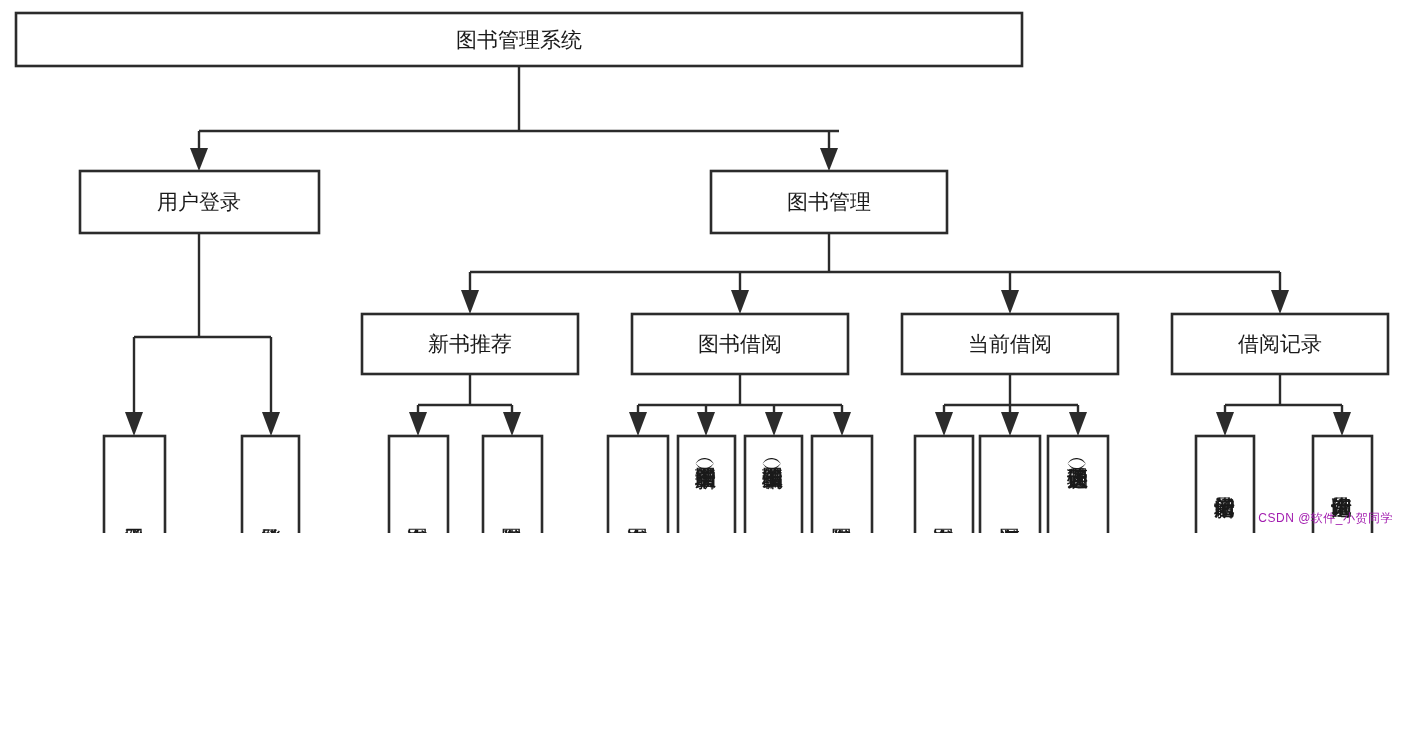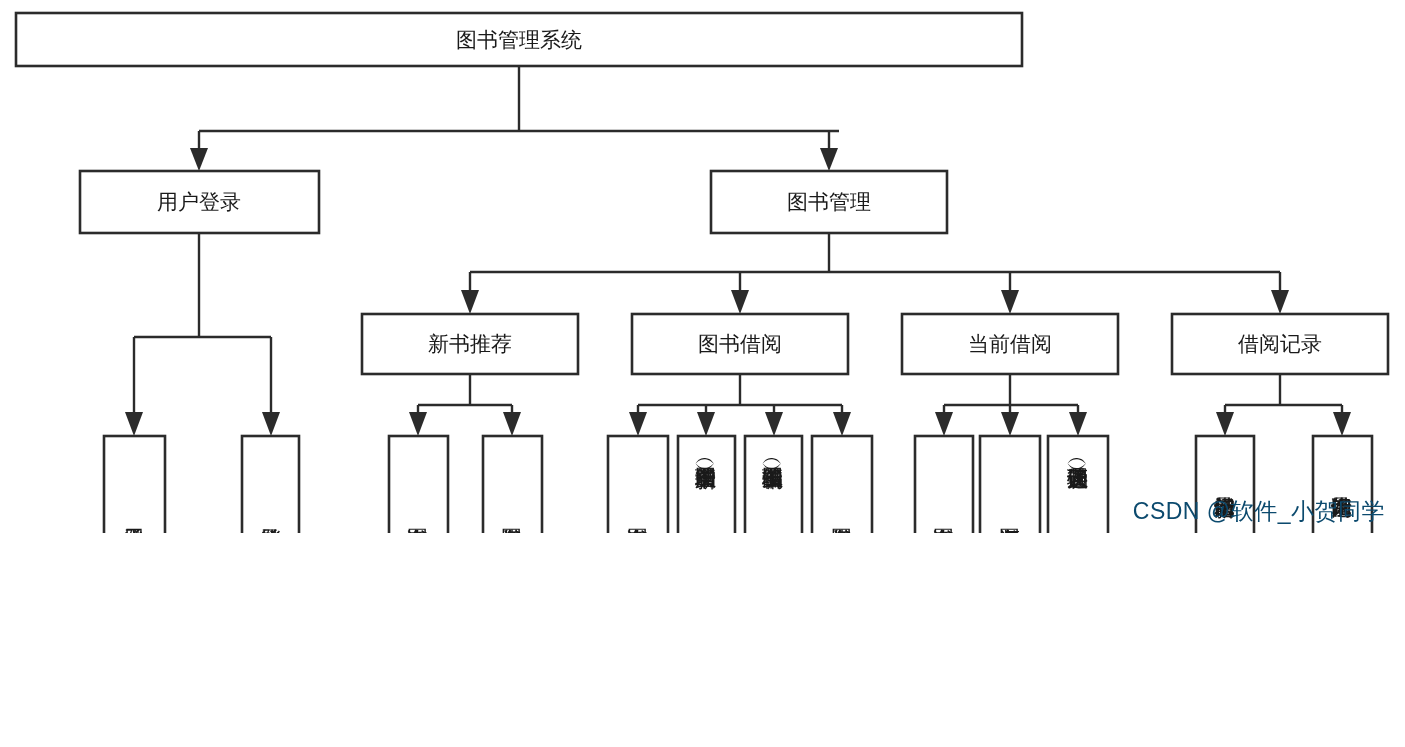--- a/index.html
+++ b/index.html
@@ -46,25 +46,25 @@
     fill: #1a1a1a;
     font-family: "Liberation Sans", "DejaVu Sans", sans-serif;
     font-size: 21px;
   }
   .arrow-head {
     fill: #2b2b2b;
     stroke: none;
   }
   .watermark {
     position: absolute;
-    right: 20px;
+    right: 12px;
     bottom: 6px;
     font-family: "Liberation Sans", "DejaVu Sans", sans-serif;
-    font-size: 23px;
-    color: #0c4a6e;
+    font-size: 12px;
+    color: #a21caf;
     letter-spacing: 0.5px;
     white-space: nowrap;
     user-select: none;
   }
 </style>
 </head>
 <body>
 
 <div id="diagram-root">
 

